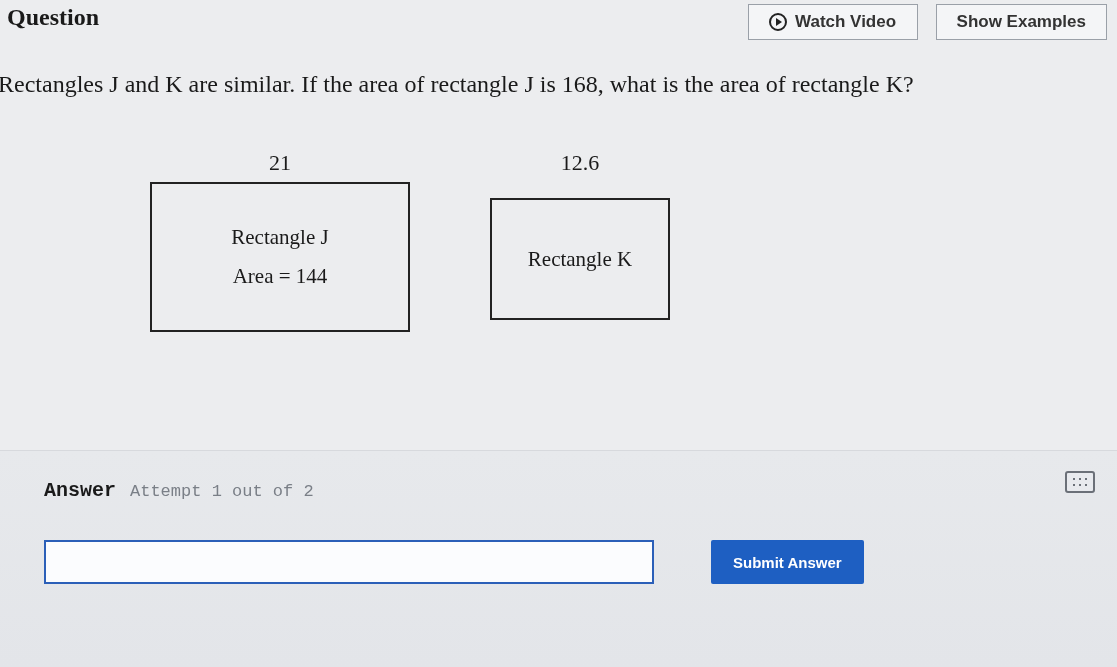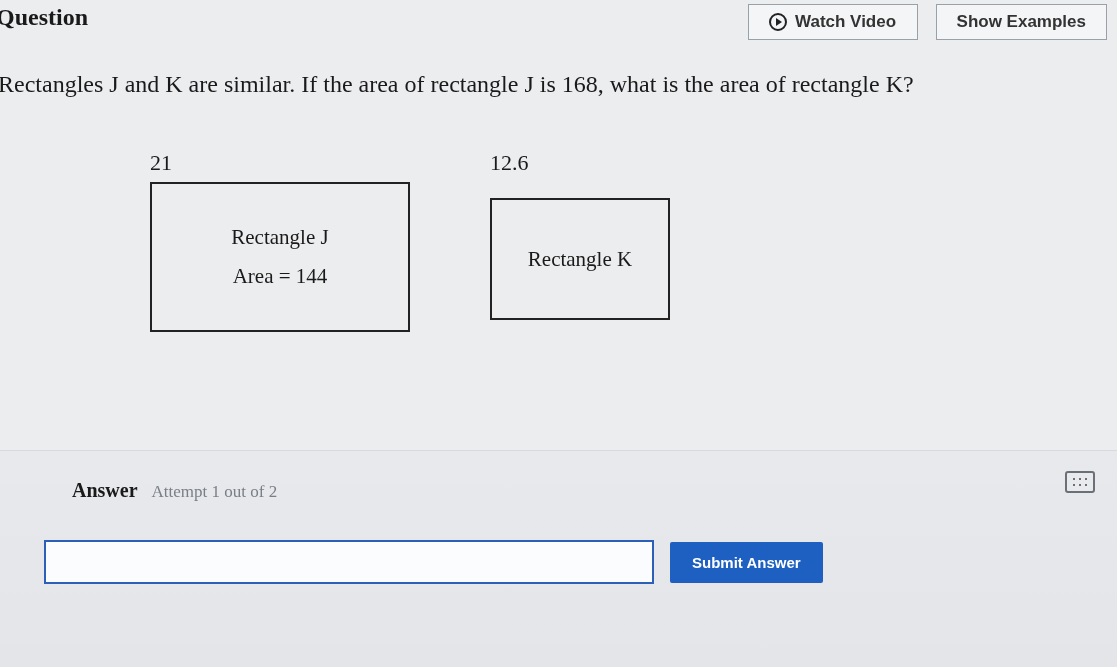--- a/index.html
+++ b/index.html
@@ -9,20 +9,21 @@
     width: 1117px;
     height: 667px;
     overflow: hidden;
     color: #1a1a1a;
   }
   .header {
     display: flex;
     justify-content: space-between;
     align-items: flex-start;
     padding: 4px 0 0 0;
+    margin-left: 11px;
   }
   .question-label {
     font-size: 24px;
     font-weight: bold;
     padding-left: 0;
     margin-left: -4px;
   }
   .header-buttons {
     display: flex;
     gap: 18px;
@@ -65,21 +66,21 @@
     padding: 28px 8px 0 0;
     line-height: 1.35;
     margin-left: -2px;
   }
   .diagrams {
     display: flex;
     align-items: flex-start;
     gap: 80px;
     padding: 50px 0 0 150px;
   }
-  .rect-wrap { }
+  .rect-wrap { text-align: center; }
   .dim-label {
     font-size: 22px;
     margin-bottom: 6px;
     font-family: Georgia, serif;
   }
   .rect-j {
     width: 260px;
     height: 150px;
     border: 2px solid #222;
     display: flex;
@@ -107,29 +108,27 @@
     right: 0;
     padding: 28px 44px 0 44px;
     background: linear-gradient(#e7e9ec, #e3e5e9);
     border-top: 1px solid #d7d9dd;
     height: 217px;
   }
   .answer-head {
     display: flex;
     align-items: baseline;
     gap: 14px;
-    font-family: Liberation Serif, serif;
-    margin-left: 28px;
+    font-family: Liberation Mono, monospace;
   }
   .answer-label { font-size: 20px; font-weight: bold; }
   .attempt { font-size: 17px; color: #7a7f87; }
   .input-row {
     display: flex;
-    align-items: center;
-    gap: 16px;
+    gap: 57px;
     margin-top: 38px;
   }
   .answer-input {
     width: 610px;
     height: 44px;
     border: 2px solid #2b5fb8;
     background: #fbfcfe;
     font-size: 18px;
     padding: 0 10px;
     font-family: Georgia, serif;

